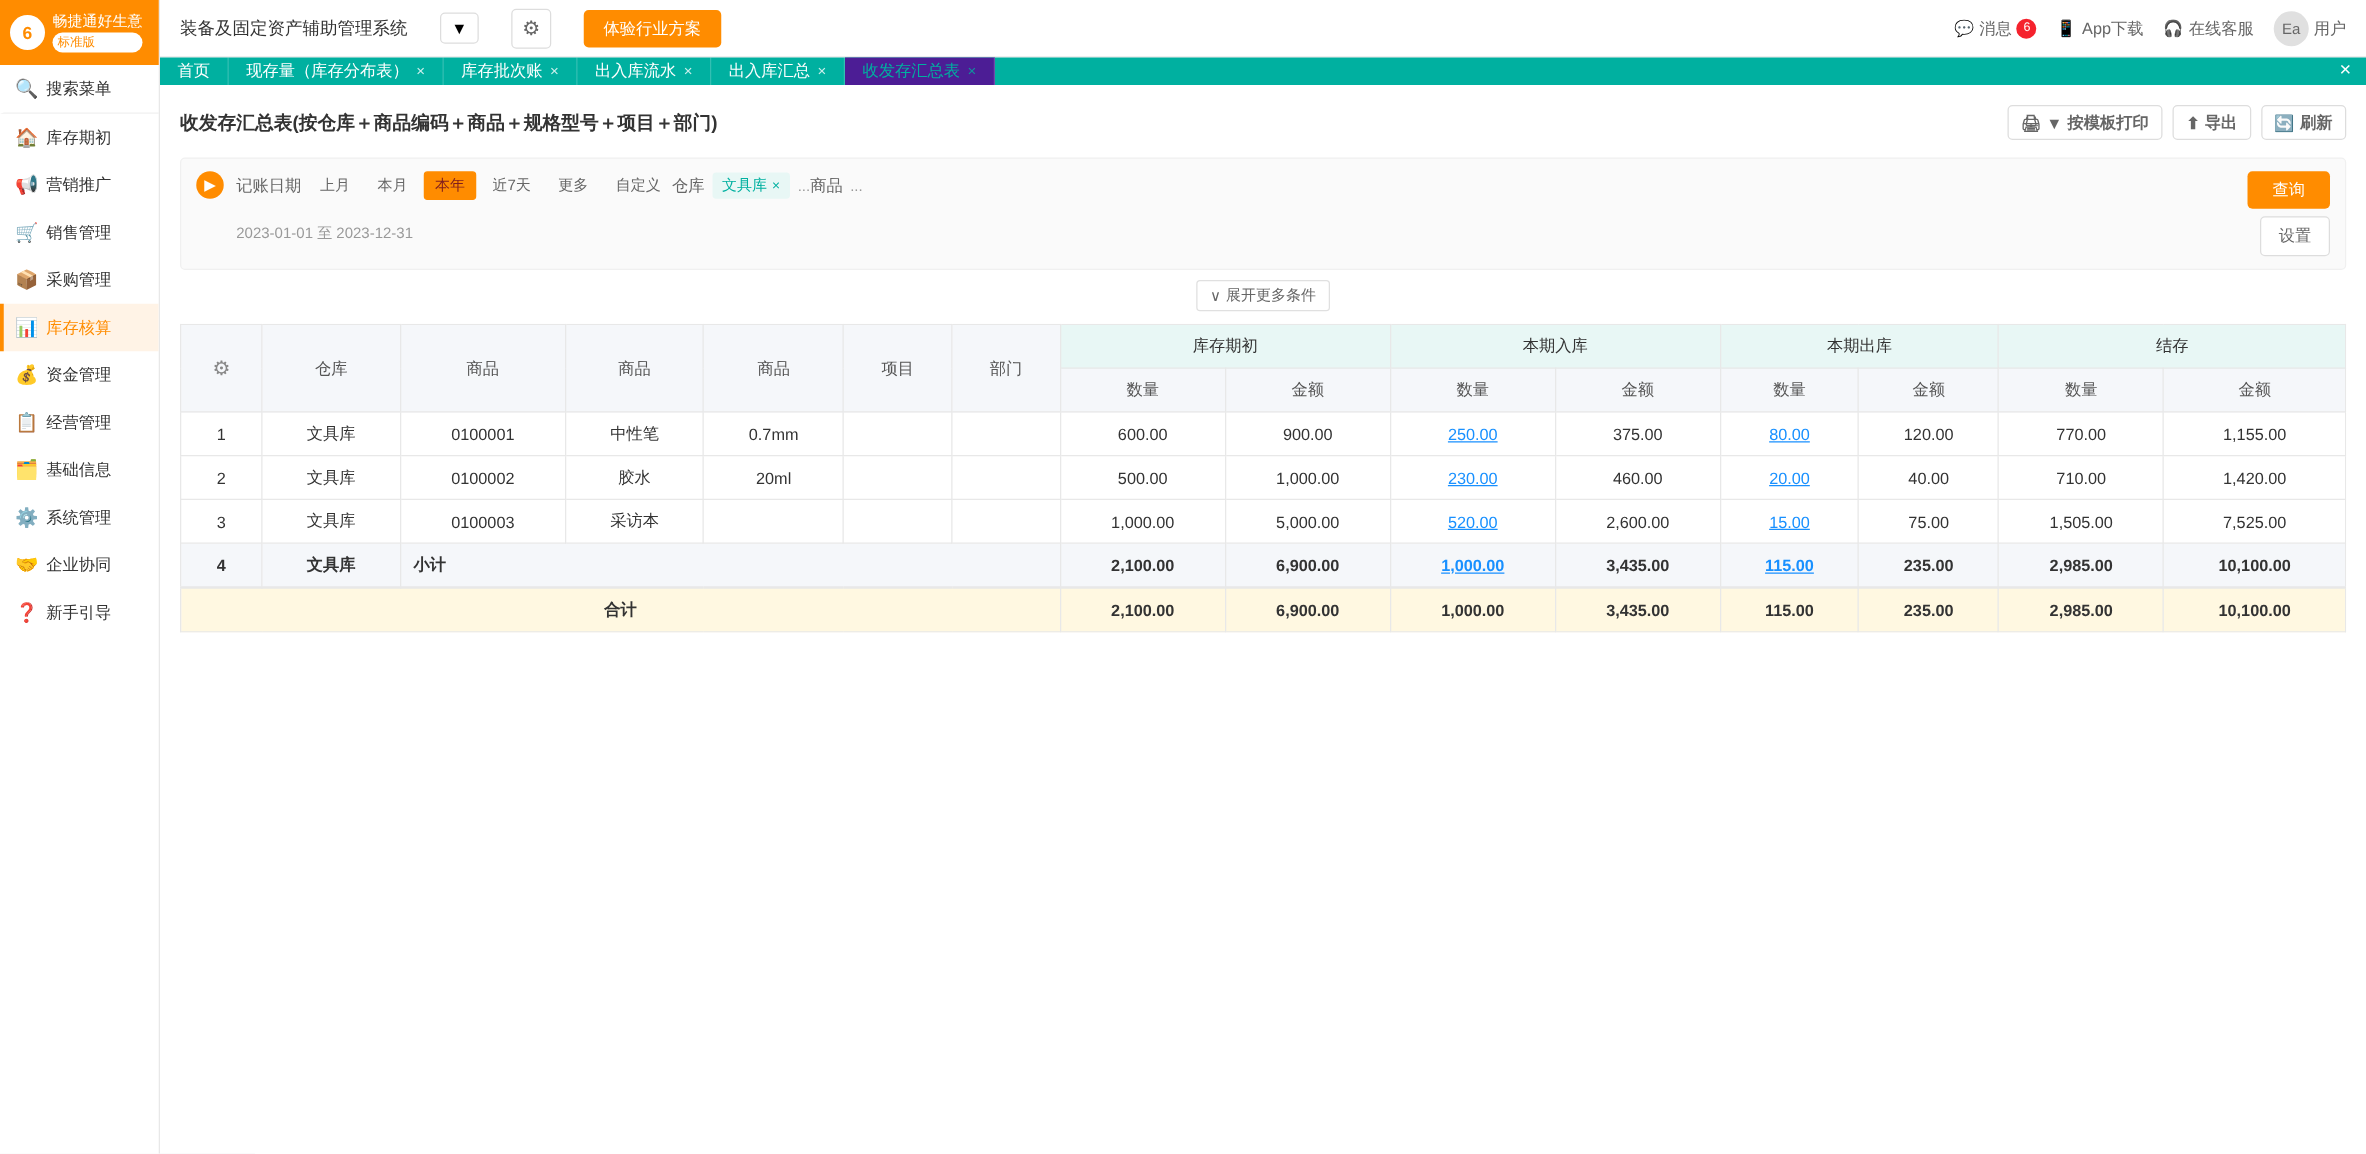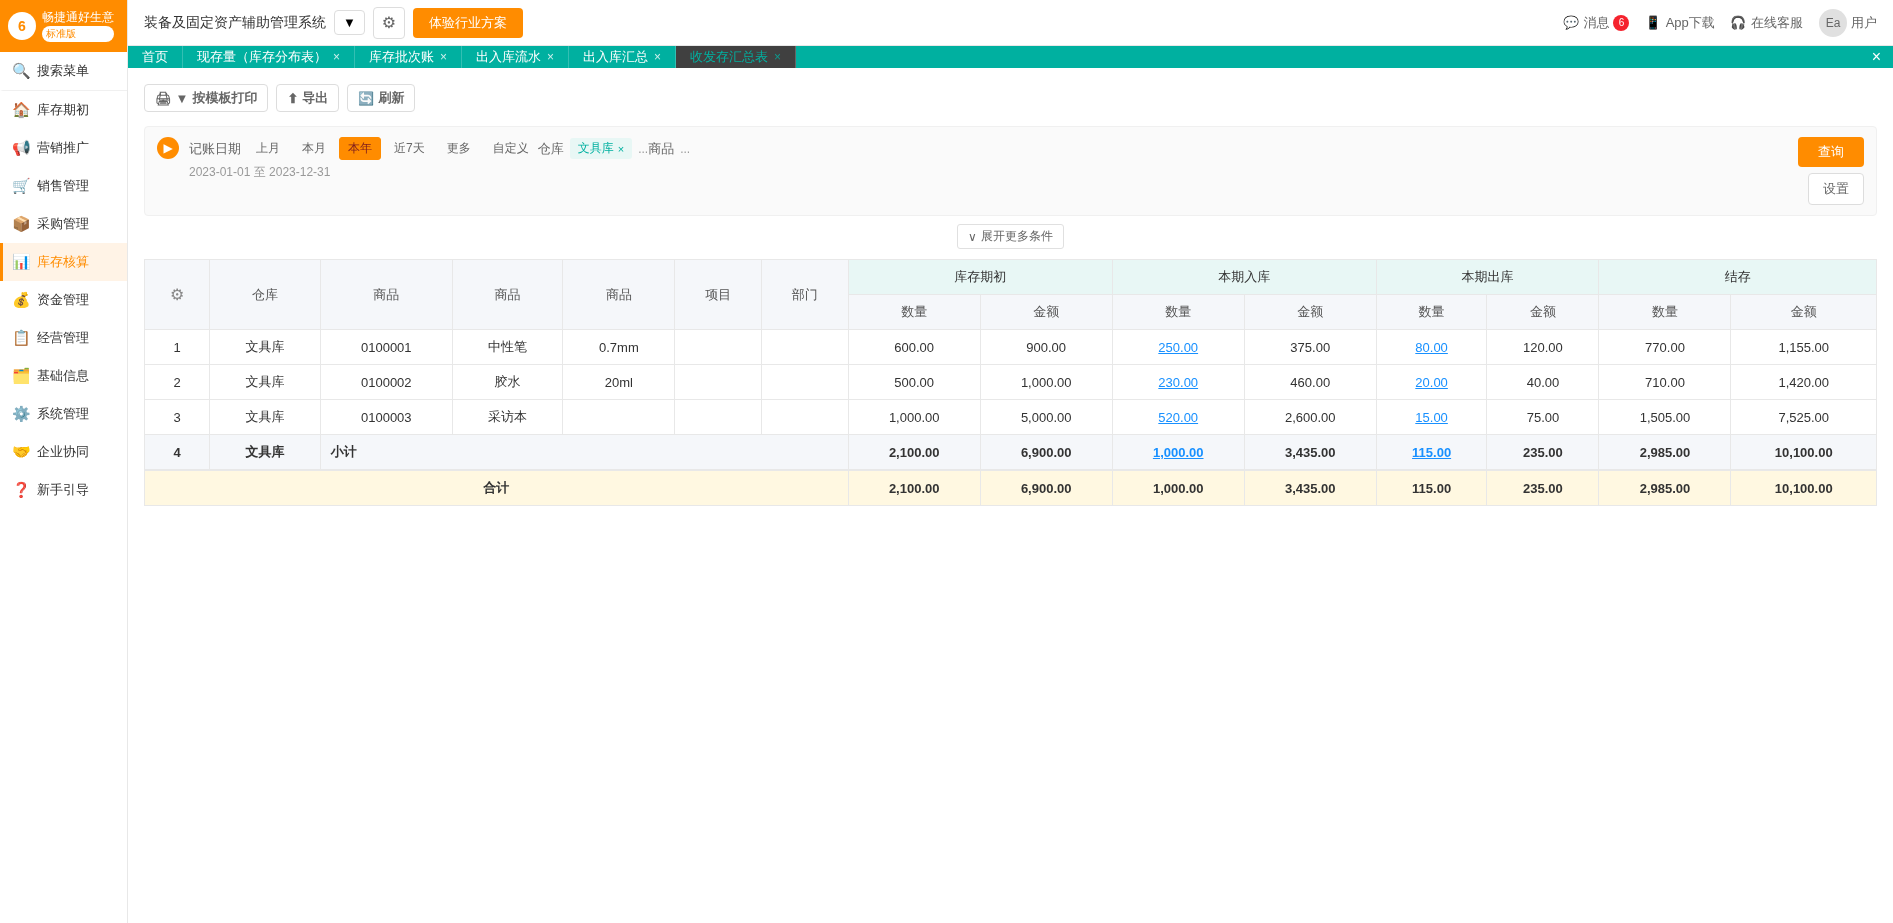--- a/index.html
+++ b/index.html
@@ -52,21 +52,21 @@
     .main { flex: 1; display: flex; flex-direction: column; min-width: 0; }
 
     
     .top-header {
       background: #fff;
       border-bottom: 1px solid #e8e8e8;
       padding: 0 16px;
       display: flex; align-items: center; justify-content: space-between;
       height: 46px; flex-shrink: 0;
     }
-    .top-header-left { display: flex; align-items: center; gap: 8px; }
+    .top-header-left { display: flex; align-items: center; gap: 26px; }
     .system-title { font-size: 14px; color: #333; }
     .system-select {
       border: 1px solid #ddd; border-radius: 4px; padding: 4px 8px;
       background: #fff; font-size: 13px; cursor: pointer;
       display: flex; align-items: center; gap: 4px;
     }
     .gear-btn {
       width: 32px; height: 32px; border: 1px solid #ddd; border-radius: 4px;
       display: flex; align-items: center; justify-content: center;
       cursor: pointer; font-size: 16px; color: #666;
@@ -84,21 +84,21 @@
     .tab-bar {
       background: #00b0a0;
       display: flex; align-items: center; height: 22px;
       padding: 0; flex-shrink: 0; overflow: hidden;
     }
     .tab-item {
       padding: 0 14px; height: 38px; display: flex; align-items: center; gap: 6px;
       cursor: pointer; color: #fff; font-size: 13px; white-space: nowrap;
       border-right: 1px solid rgba(255,255,255,0.2);
     }
-    .tab-item.active { background: #404040; color: #00b0a0; }
+    .tab-item.active { background: #4c1d95; color: #00b0a0; }
     .tab-close { font-size: 12px; opacity: 0.8; cursor: pointer; }
     .tab-bar-close { margin-left: auto; padding: 0 12px; cursor: pointer; color: #fff; font-size: 16px; }
 
     
     .content { flex: 1; padding: 0; overflow: auto; background: #f5f7fa; }
     .page-container { background: #fff; margin: 0; padding: 16px; min-height: 100%; }
 
     .page-title { font-size: 15px; font-weight: bold; color: #333; margin-bottom: 14px; display: flex; align-items: center; justify-content: space-between; }
     .page-title-actions { display: flex; gap: 8px; align-items: center; }
     .action-btn { display: flex; align-items: center; gap: 4px; cursor: pointer; color: #666; font-size: 13px; border: 1px solid #ddd; border-radius: 4px; padding: 4px 10px; background: #fff; }
@@ -253,20 +253,21 @@
       <span>收发存汇总表</span>
       <span class="tab-close">×</span>
     </div>
     <div class="tab-bar-close">×</div>
   </div>
 
   <div class="content">
     <div class="page-container">
 
       <div class="page-title">
+        <span>收发存汇总表(按仓库＋商品编码＋商品＋规格型号＋项目＋部门)</span>
         <div class="page-title-actions">
           <div class="action-btn">
             <span>🖨</span>
             <span>▼</span>
             <span>按模板打印</span>
           </div>
           <div class="action-btn">
             <span>⬆</span>
             <span>导出</span>
           </div>
@@ -302,21 +303,21 @@
               </div>
               <span class="filter-ellipsis">...</span>
             </div>
 
             <div style="display:flex; align-items:center; gap:6px;">
               <span class="filter-label">商品</span>
               <span class="filter-ellipsis">...</span>
             </div>
           </div>
 
-          <div style="margin-top:4px;">
+          <div style="margin-top:18px;">
             <span class="date-range">2023-01-01 至 2023-12-31</span>
           </div>
         </div>
 
         <div style="display:flex; flex-direction:column; gap:6px; align-items:flex-end;">
           <button class="query-btn">查询</button>
           <button class="setting-btn">设置</button>
         </div>
       </div>
 

